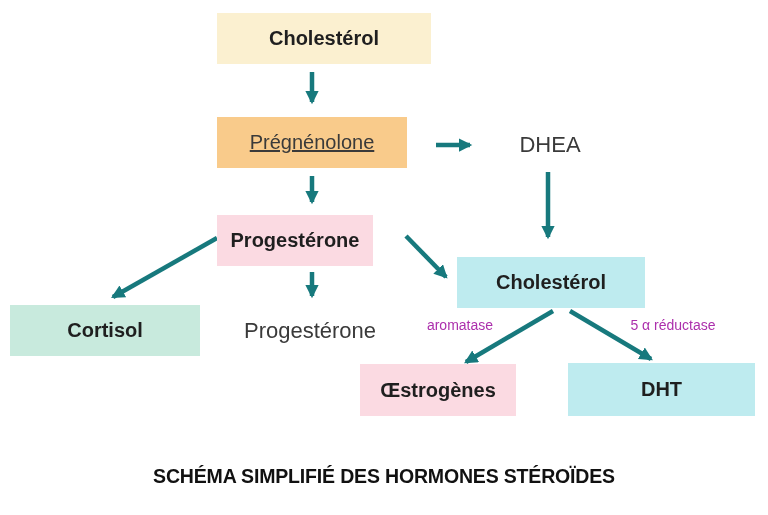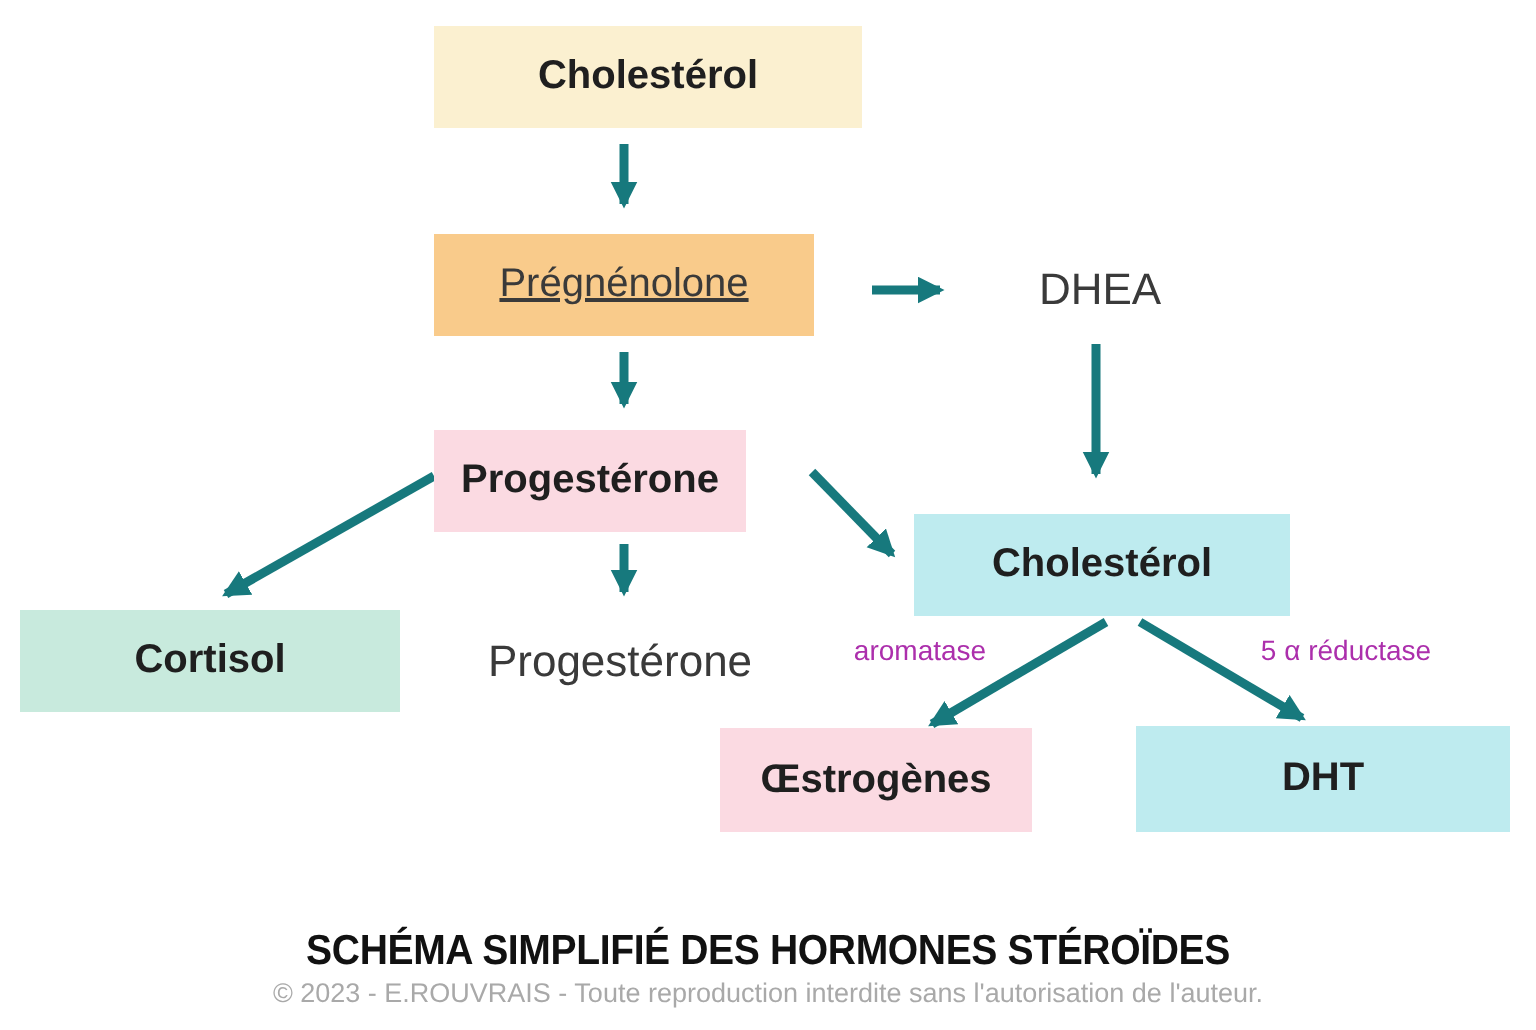--- a/index.html
+++ b/index.html
@@ -110,15 +110,14 @@
   <div class="node bold box-pink" style="left:360px; top:364px; width:156px; height:52px;">Œstrogènes</div>
 
   <div class="node bold box-cyan" style="left:568px; top:363px; width:187px; height:53px;">DHT</div>
 
   <div class="enzyme-label" style="left:460px; top:317px;">aromatase</div>
 
   <div class="enzyme-label" style="left:673px; top:317px;">5 α réductase</div>
 
   <div class="footer-title">SCHÉMA SIMPLIFIÉ DES HORMONES STÉROÏDES</div>
 
-  <div class="footer-copyright">© 2023 - E.ROUVRAIS - Toute reproduction interdite sans l'autorisation de l'auteur.</div>
 
 </div>
 
 </body></html>

